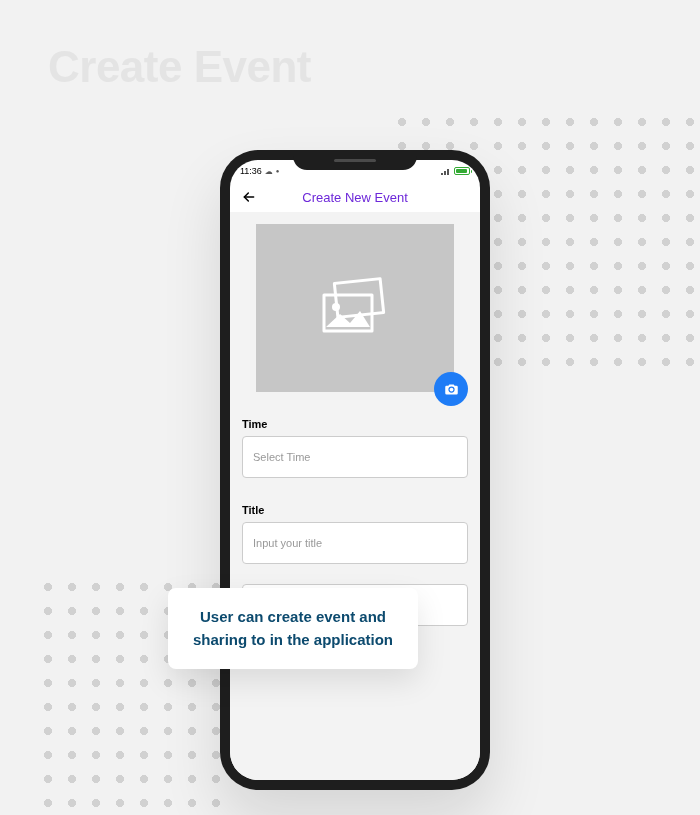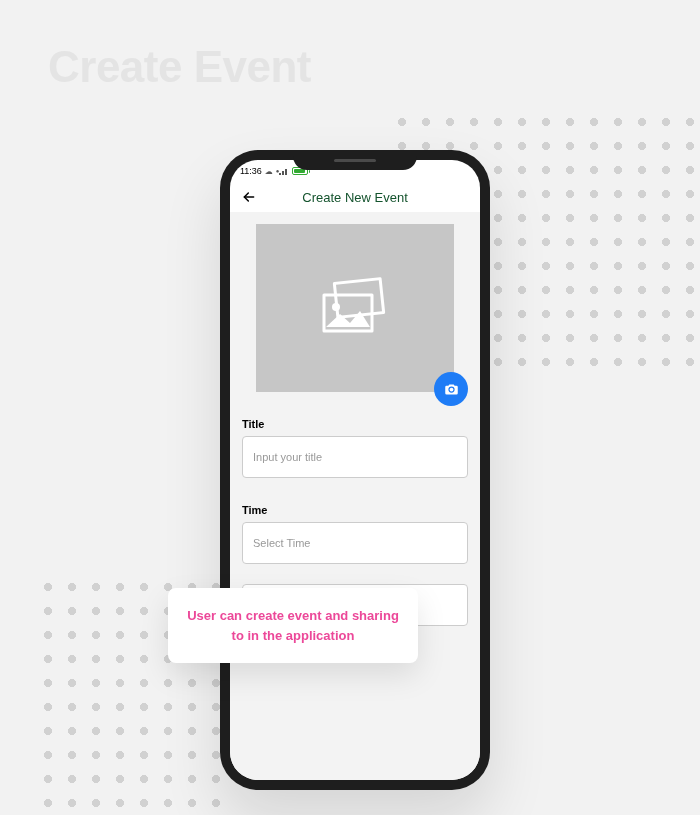--- a/index.html
+++ b/index.html
@@ -87,21 +87,21 @@
     background: #4a4a4a;
     border-radius: 2px;
   }
 
   
   .status-bar {
     height: 22px;
     padding: 0 10px;
     display: flex;
     align-items: center;
-    justify-content: flex-start;
+    justify-content: space-between;
     font-size: 9px;
     color: #000;
     font-weight: 500;
   }
   .status-left { display: flex; align-items: center; gap: 3px; }
   .status-right { display: flex; align-items: center; gap: 3px; }
   .battery {
     width: 16px;
     height: 8px;
     border: 1px solid #3a3;
@@ -141,21 +141,21 @@
     width: 22px;
     height: 22px;
     display: flex;
     align-items: center;
     justify-content: center;
     cursor: pointer;
   }
   .app-header-title {
     font-size: 13px;
     font-weight: 500;
-    color: #14532d;
+    color: #6d28d9;
   }
 
   
   .content {
     background: #f3f3f3;
     height: calc(100% - 52px);
     overflow: hidden;
     padding: 12px;
   }
 
@@ -219,23 +219,23 @@
     left: 168px;
     width: 250px;
     background: #fff;
     border-radius: 8px;
     box-shadow: 0 12px 30px rgba(0,0,0,0.10);
     padding: 18px 18px;
     text-align: center;
     z-index: 5;
   }
   .callout-text {
-    font-size: 13px;
+    font-size: 15px;
     font-weight: 700;
-    color: #ec4899;
+    color: #0c4a6e;
     line-height: 1.5;
   }
 </style>
 </head>
 <body>
 
 <div class="page-title">Create Event</div>
 
 <div class="dots-tr"></div>
 <div class="dots-bl"></div>
@@ -283,27 +283,27 @@
         </svg>
         <div class="camera-fab">
           <svg width="15" height="15" viewBox="0 0 24 24" fill="#fff">
               <path d="M12 15a3 3 0 100-6 3 3 0 000 6z"></path>
               <path d="M20 6h-3l-1.5-2h-7L7 6H4a2 2 0 00-2 2v10a2 2 0 002 2h16a2 2 0 002-2V8a2 2 0 00-2-2zm-8 11a5 5 0 110-10 5 5 0 010 10z"></path>
             </svg>
         </div>
       </div>
 
       <div class="field">
+        <div class="field-label">Time</div>
+        <div class="field-input">Select Time</div>
+      </div>
+
+      <div class="field">
         <div class="field-label">Title</div>
         <div class="field-input">Input your title</div>
-      </div>
-
-      <div class="field">
-        <div class="field-label">Time</div>
-        <div class="field-input">Select Time</div>
       </div>
 
       <div class="blank-box"></div>
 
 
     </div>
   </div>
 </div>
 
 <div class="callout">

